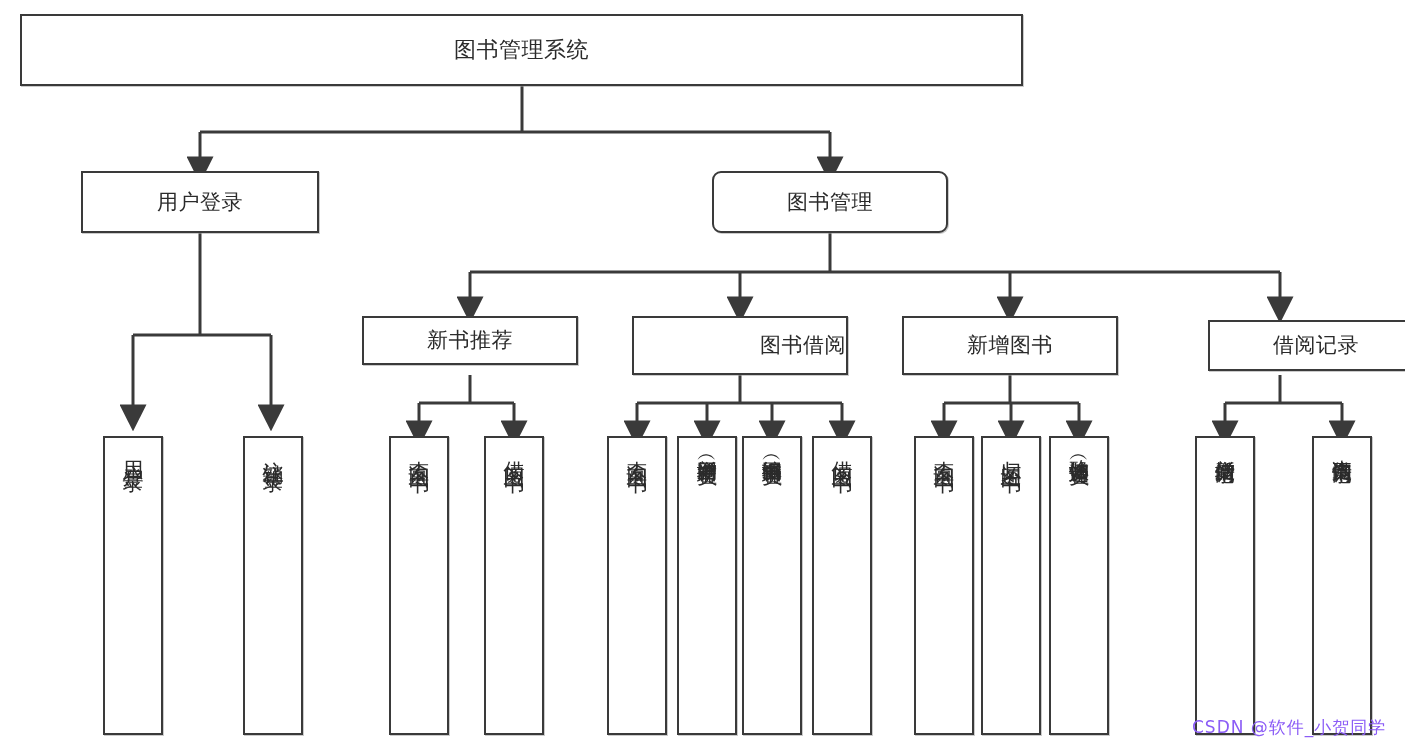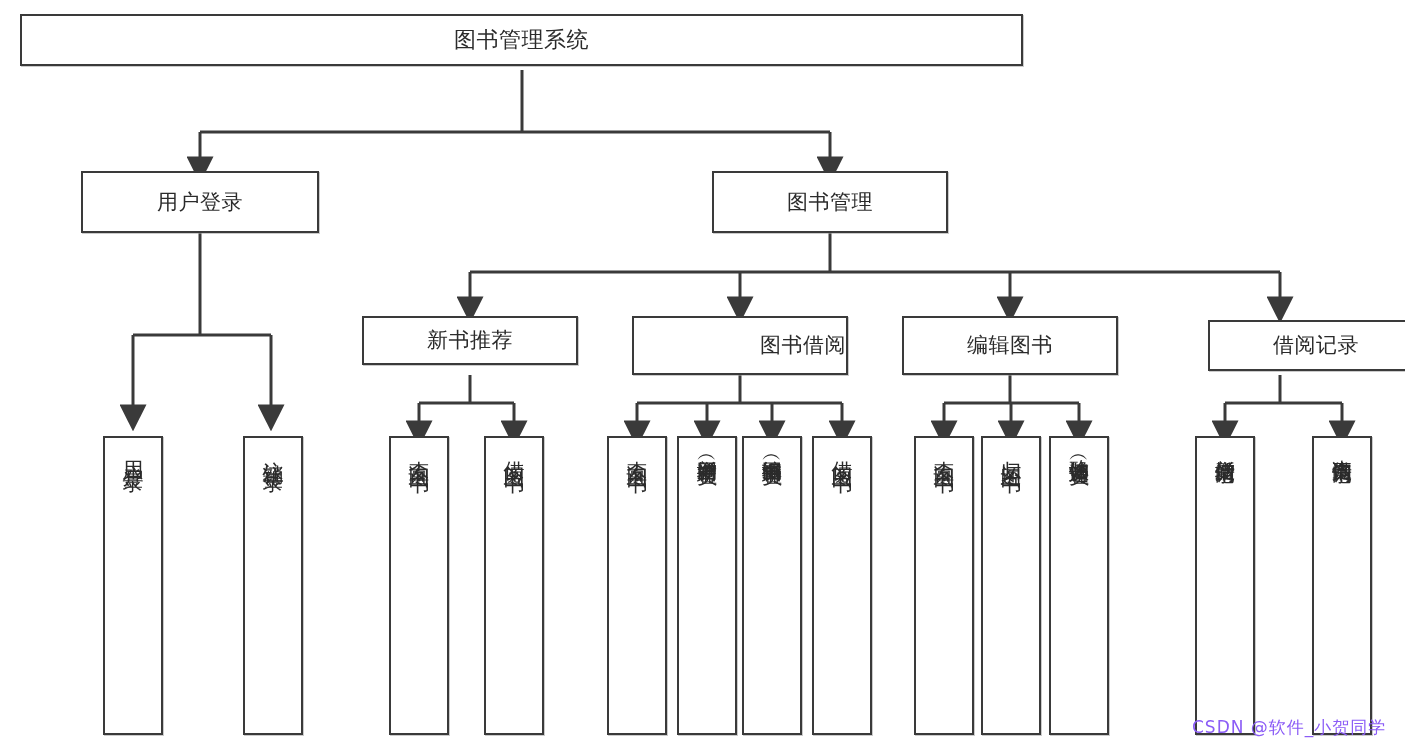--- a/index.html
+++ b/index.html
@@ -115,39 +115,39 @@
       <path d="M1011,403 L1011,424" marker-end="url(#arrow)"></path>
       <path d="M1079,403 L1079,424" marker-end="url(#arrow)"></path>
 
       <path d="M1280,375 L1280,403"></path>
       <path d="M1225,403 L1342,403"></path>
       <path d="M1225,403 L1225,424" marker-end="url(#arrow)"></path>
       <path d="M1342,403 L1342,424" marker-end="url(#arrow)"></path>
     </g>
   </svg>
 
-  <div class="node root" style="left:20px;top:14px;width:1003px;height:52px;">
+  <div class="node root" style="left:20px;top:14px;width:1003px;height:72px;">
     <span class="lbl">图书管理系统</span>
   </div>
 
   <div class="node" style="left:81px;top:171px;width:238px;height:62px;">
     <span class="lbl">用户登录</span>
   </div>
-  <div class="node" style="left:712px;top:171px;width:236px;height:62px;">
+  <div class="node" style="left:712px;top:171px;width:236px;height:62px;border-radius:9px;">
     <span class="lbl">图书管理</span>
   </div>
 
   <div class="node" style="left:362px;top:316px;width:216px;height:49px;">
     <span class="lbl">新书推荐</span>
   </div>
   <div class="node" style="left:632px;top:316px;width:216px;height:59px;justify-content:flex-end;">
     <span class="lbl">图书借阅</span>
   </div>
   <div class="node" style="left:902px;top:316px;width:216px;height:59px;">
-    <span class="lbl">编辑图书</span>
+    <span class="lbl">新增图书</span>
   </div>
   <div class="node" style="left:1172px;top:320px;width:216px;height:51px;margin-left:36px;">
     <span class="lbl">借阅记录</span>
   </div>
 
   <div class="node leaf" style="left:103px;top:436px;width:60px;height:299px;">
     <span class="lbl">用户登录</span>
   </div>
   <div class="node leaf" style="left:243px;top:436px;width:60px;height:299px;">
     <span class="lbl">注销登录</span>

